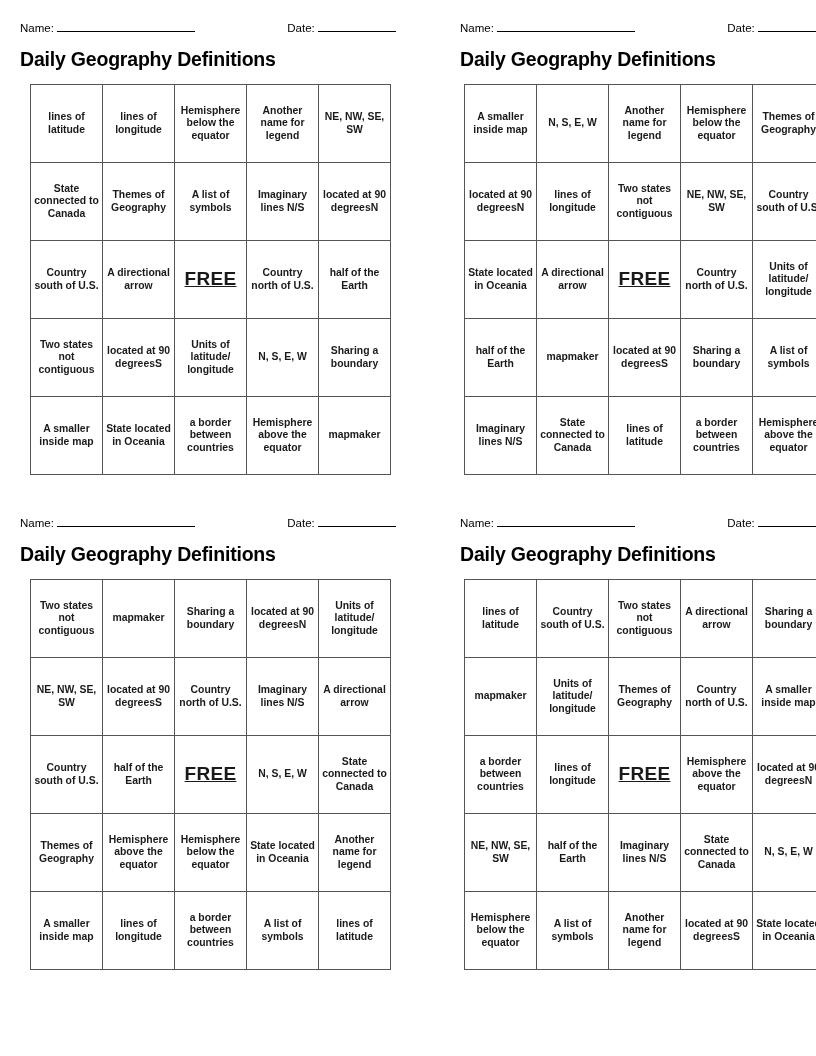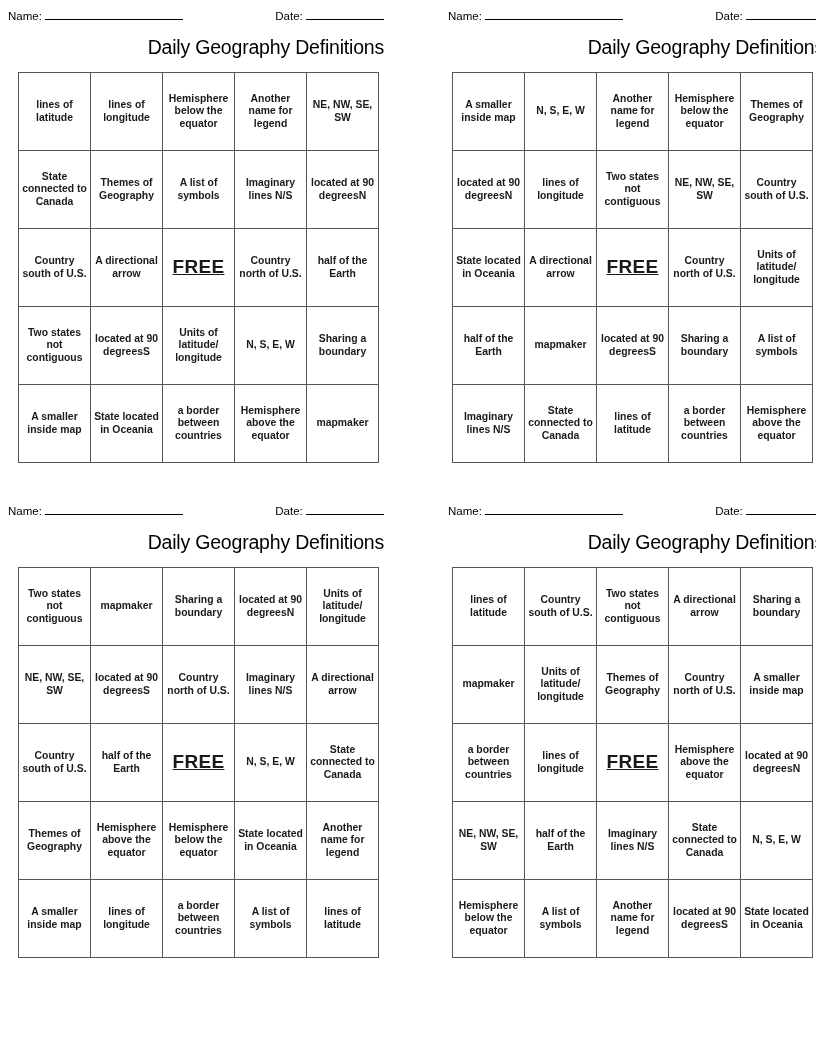--- a/index.html
+++ b/index.html
@@ -11,21 +11,21 @@
     width: 816px;
     height: 1056px;
     font-family: "Liberation Sans", sans-serif;
     color: #000000;
     position: relative;
   }
   .page {
     width: 816px;
     height: 1056px;
     box-sizing: border-box;
-    padding: 4px;
+    padding: 16px;
   }
   .cards-grid {
     display: grid;
     grid-template-columns: 408px 408px;
     grid-template-rows: auto auto;
   }
   .card {
     box-sizing: border-box;
     padding: 6px 0 0 0;
   }
@@ -51,22 +51,22 @@
   .meta-line {
     display: inline-block;
     border-bottom: 1px solid #000;
     vertical-align: baseline;
   }
   .name-line { width: 138px; }
   .date-line { width: 78px; }
 
   .card-title {
     font-size: 19.5px;
-    font-weight: normal;
-    text-align: right;
+    font-weight: bold;
+    text-align: left;
     margin: 0 0 13px 0;
     letter-spacing: -0.2px;
     width: 376px;
   }
 
   table.bingo {
     border-collapse: collapse;
     width: 335px;
     table-layout: fixed;
   }

